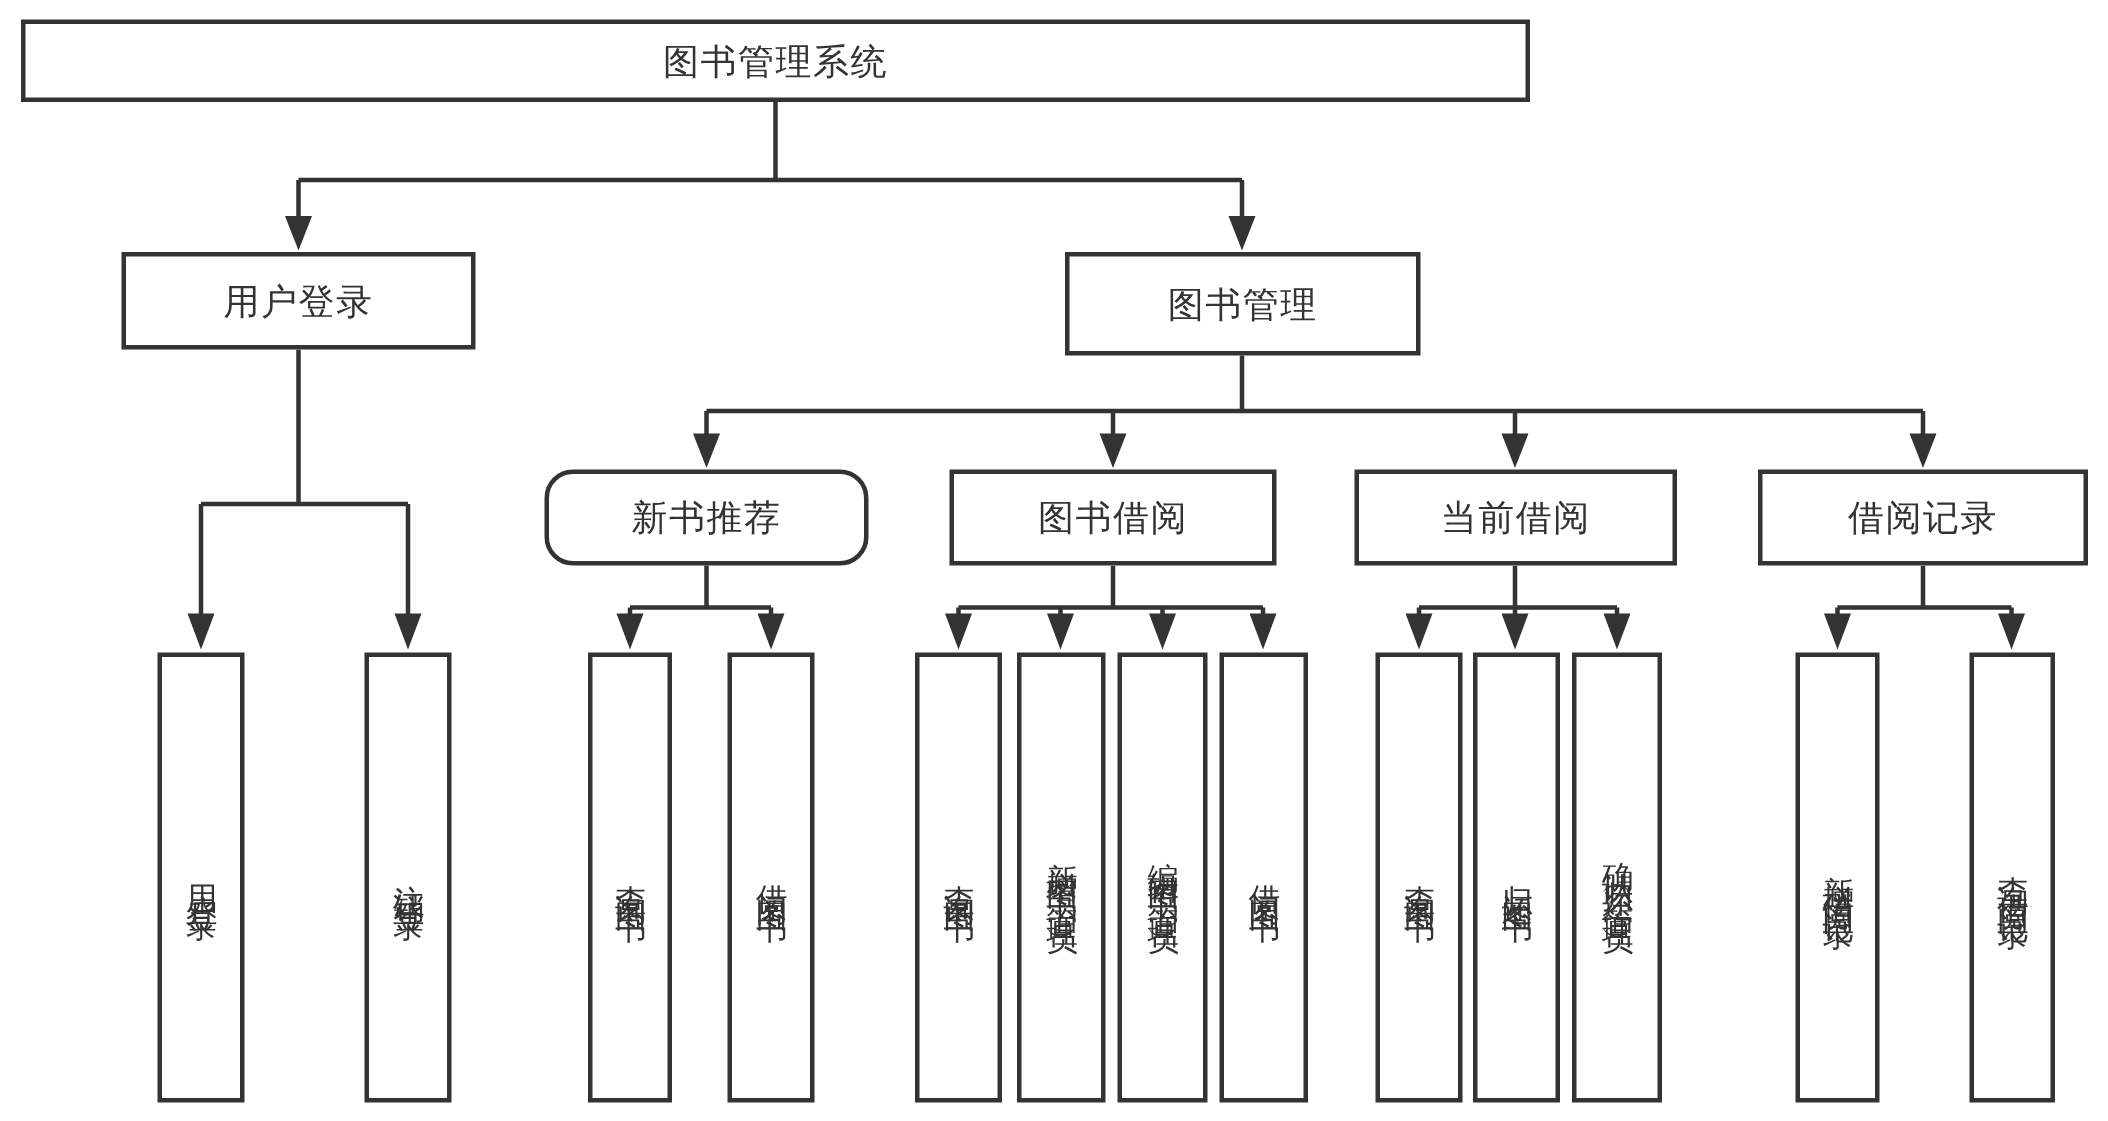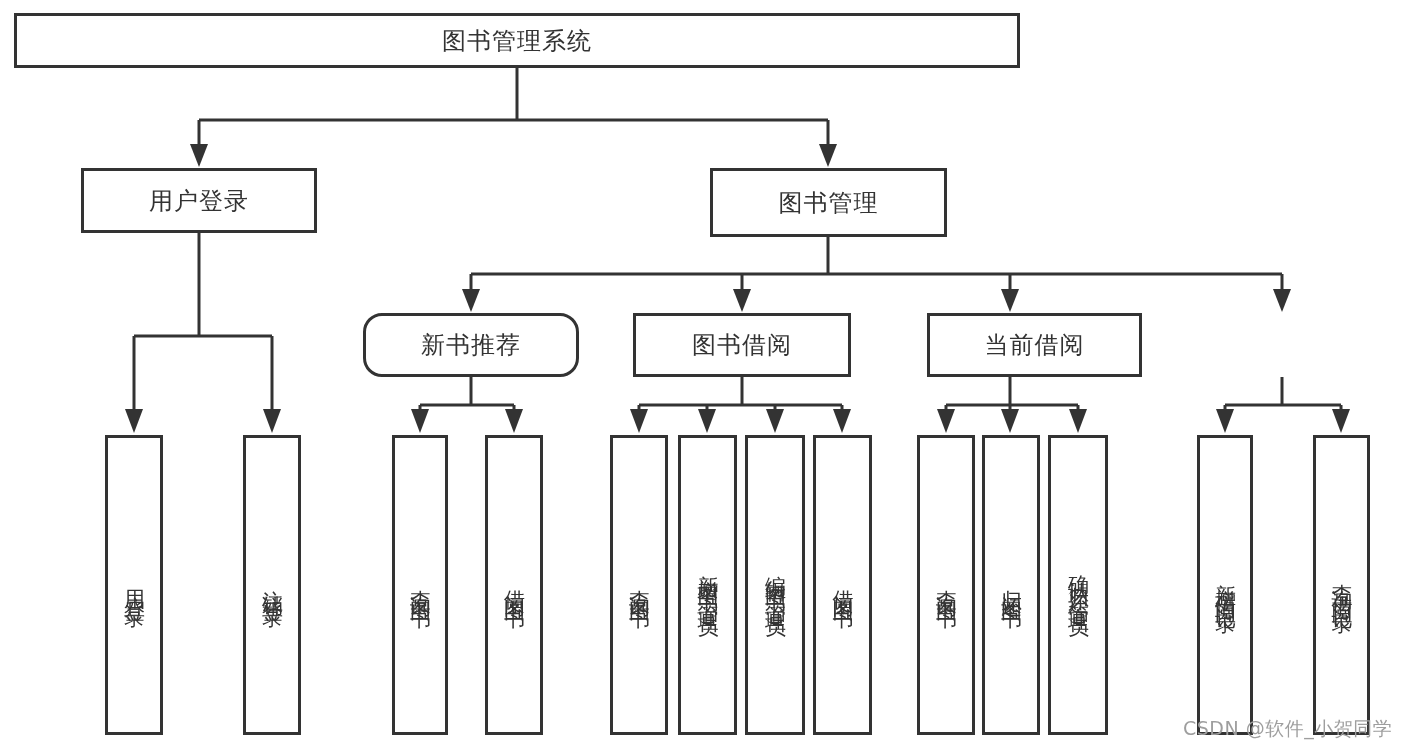--- a/index.html
+++ b/index.html
@@ -116,22 +116,25 @@
   <div class="hnode" style="left:710px;top:168px;width:237px;height:69px;">
     <span>图书管理</span>
   </div>
 
   <div class="hnode" style="left:363px;top:313px;width:216px;height:64px;border-radius:19px;">
     <span>新书推荐</span>
   </div>
   <div class="hnode" style="left:633px;top:313px;width:218px;height:64px;">
     <span>图书借阅</span>
   </div>
-  <div class="hnode" style="left:903px;top:313px;width:215px;height:64px;margin-left:24px;">
+  <div class="hnode" style="left:903px;top:313px;width:215px;height:64px;">
     <span>当前借阅</span>
+  </div>
+  <div class="hnode" style="left:1172px;top:313px;width:220px;height:64px;">
+    <span>借阅记录</span>
   </div>
 
   <div class="vnode" style="left:105px;width:58px;">
     <span class="vtext">用户登录</span>
   </div>
   <div class="vnode" style="left:243px;width:58px;">
     <span class="vtext">注销登录</span>
   </div>
 
   <div class="vnode" style="left:392px;width:56px;">
@@ -164,15 +167,14 @@
     <span class="vtext">确认归还（管理员）</span>
   </div>
 
   <div class="vnode" style="left:1197px;width:56px;">
     <span class="vtext">新增借阅记录</span>
   </div>
   <div class="vnode" style="left:1313px;width:57px;">
     <span class="vtext">查询借阅记录</span>
   </div>
 
-  <div class="watermark">CSDN @软件_小贺同学</div>
 
 </div>
 
 </body></html>

